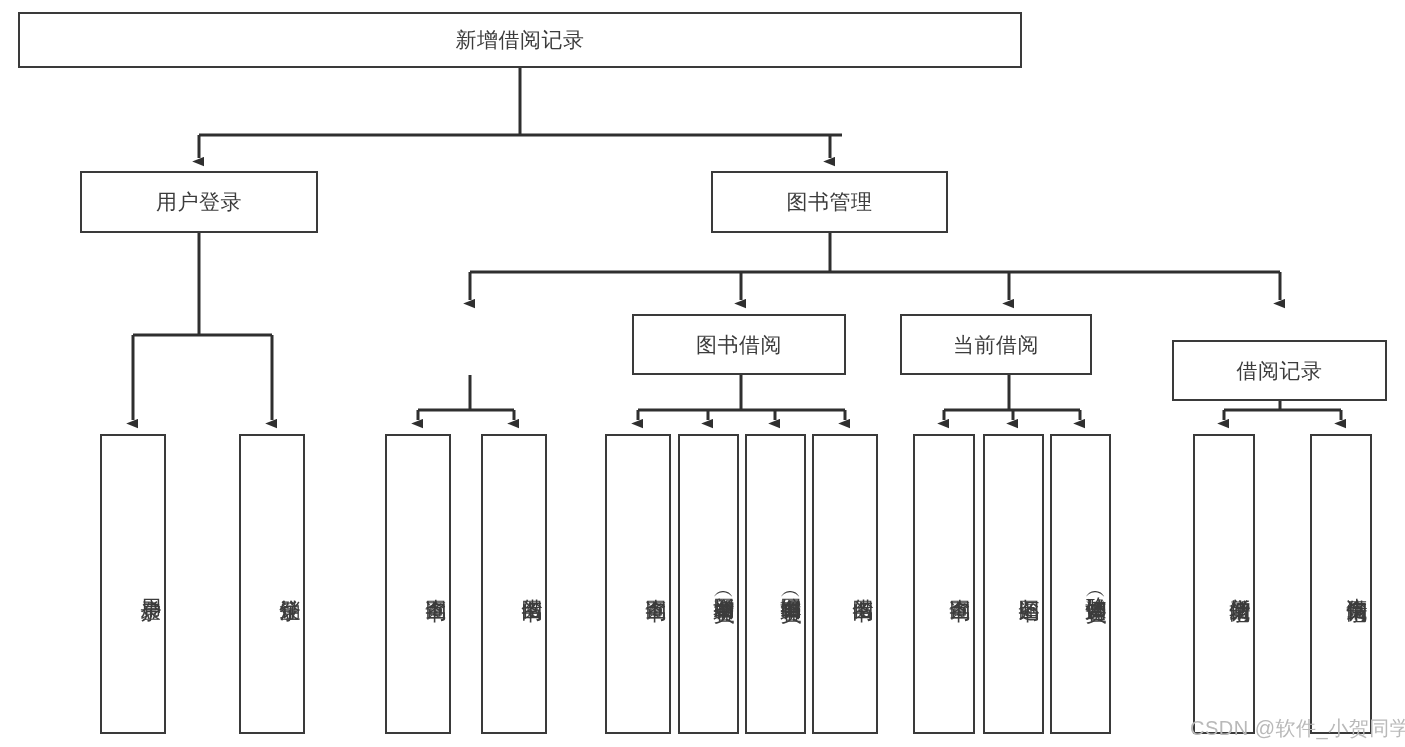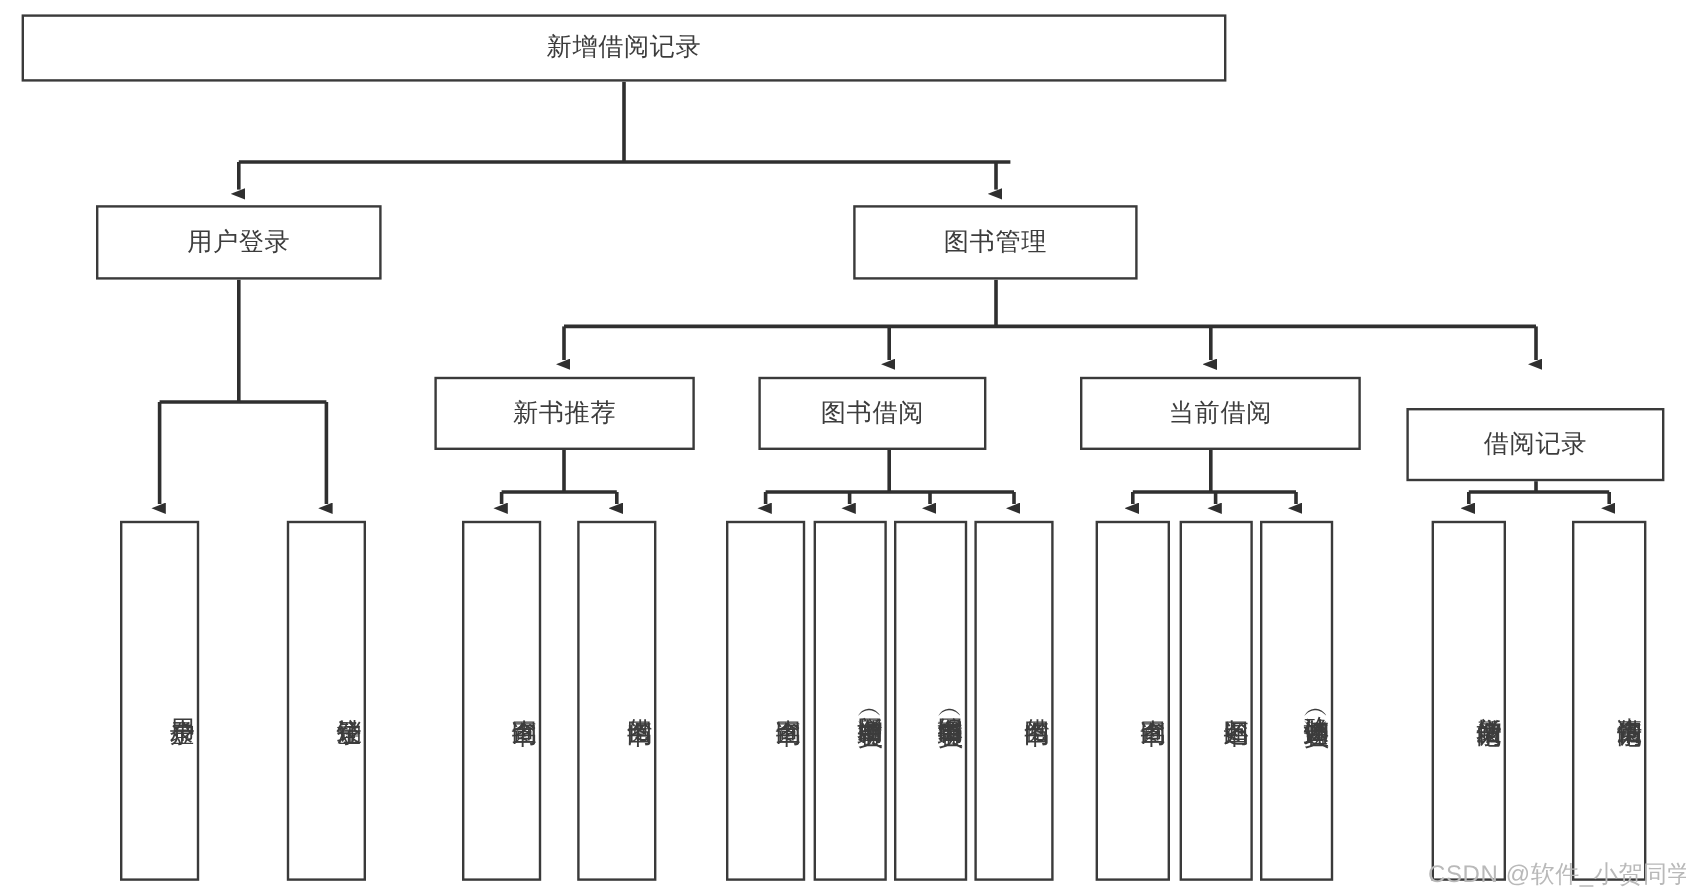--- a/index.html
+++ b/index.html
@@ -115,23 +115,22 @@
       <path d="M 1224 410 L 1224 420" marker-end="url(#arrow)"></path>
       <path d="M 1341 410 L 1341 420" marker-end="url(#arrow)"></path>
     </g>
   </svg>
 
   <div class="node root horizontal" style="left:18px; top:12px; width:1004px; height:56px;">新增借阅记录</div>
 
   <div class="node horizontal" style="left:80px; top:171px; width:238px; height:62px;">用户登录</div>
   <div class="node horizontal" style="left:711px; top:171px; width:237px; height:62px;">图书管理</div>
 
-  <div class="node horizontal" style="left:362px; top:314px; width:217px; height:61px;">新书推荐</div>
-  <div class="node horizontal" style="left:632px; top:314px; width:190px; height:61px;">图书借阅</div>
-  <div class="node horizontal" style="left:900px; top:314px; width:234px; height:61px;">当前借阅</div>
+  <div class="node horizontal" style="left:632px; top:314px; width:214px; height:61px;">图书借阅</div>
+  <div class="node horizontal" style="left:900px; top:314px; width:192px; height:61px;">当前借阅</div>
   <div class="node horizontal" style="left:1172px; top:314px; width:215px; height:61px;margin-top:26px;">借阅记录</div>
 
   <div class="node vertical" style="left:100px; top:434px; width:66px; height:300px;">用户登录</div>
   <div class="node vertical" style="left:239px; top:434px; width:66px; height:300px;">注销登录</div>
 
   <div class="node vertical" style="left:385px; top:434px; width:66px; height:300px;">查询图书</div>
   <div class="node vertical" style="left:481px; top:434px; width:66px; height:300px;">借阅图书</div>
 
   <div class="node vertical" style="left:605px; top:434px; width:66px; height:300px;">查询图书</div>
   <div class="node vertical" style="left:678px; top:434px; width:61px; height:300px;">新增图书（管理员）</div>

